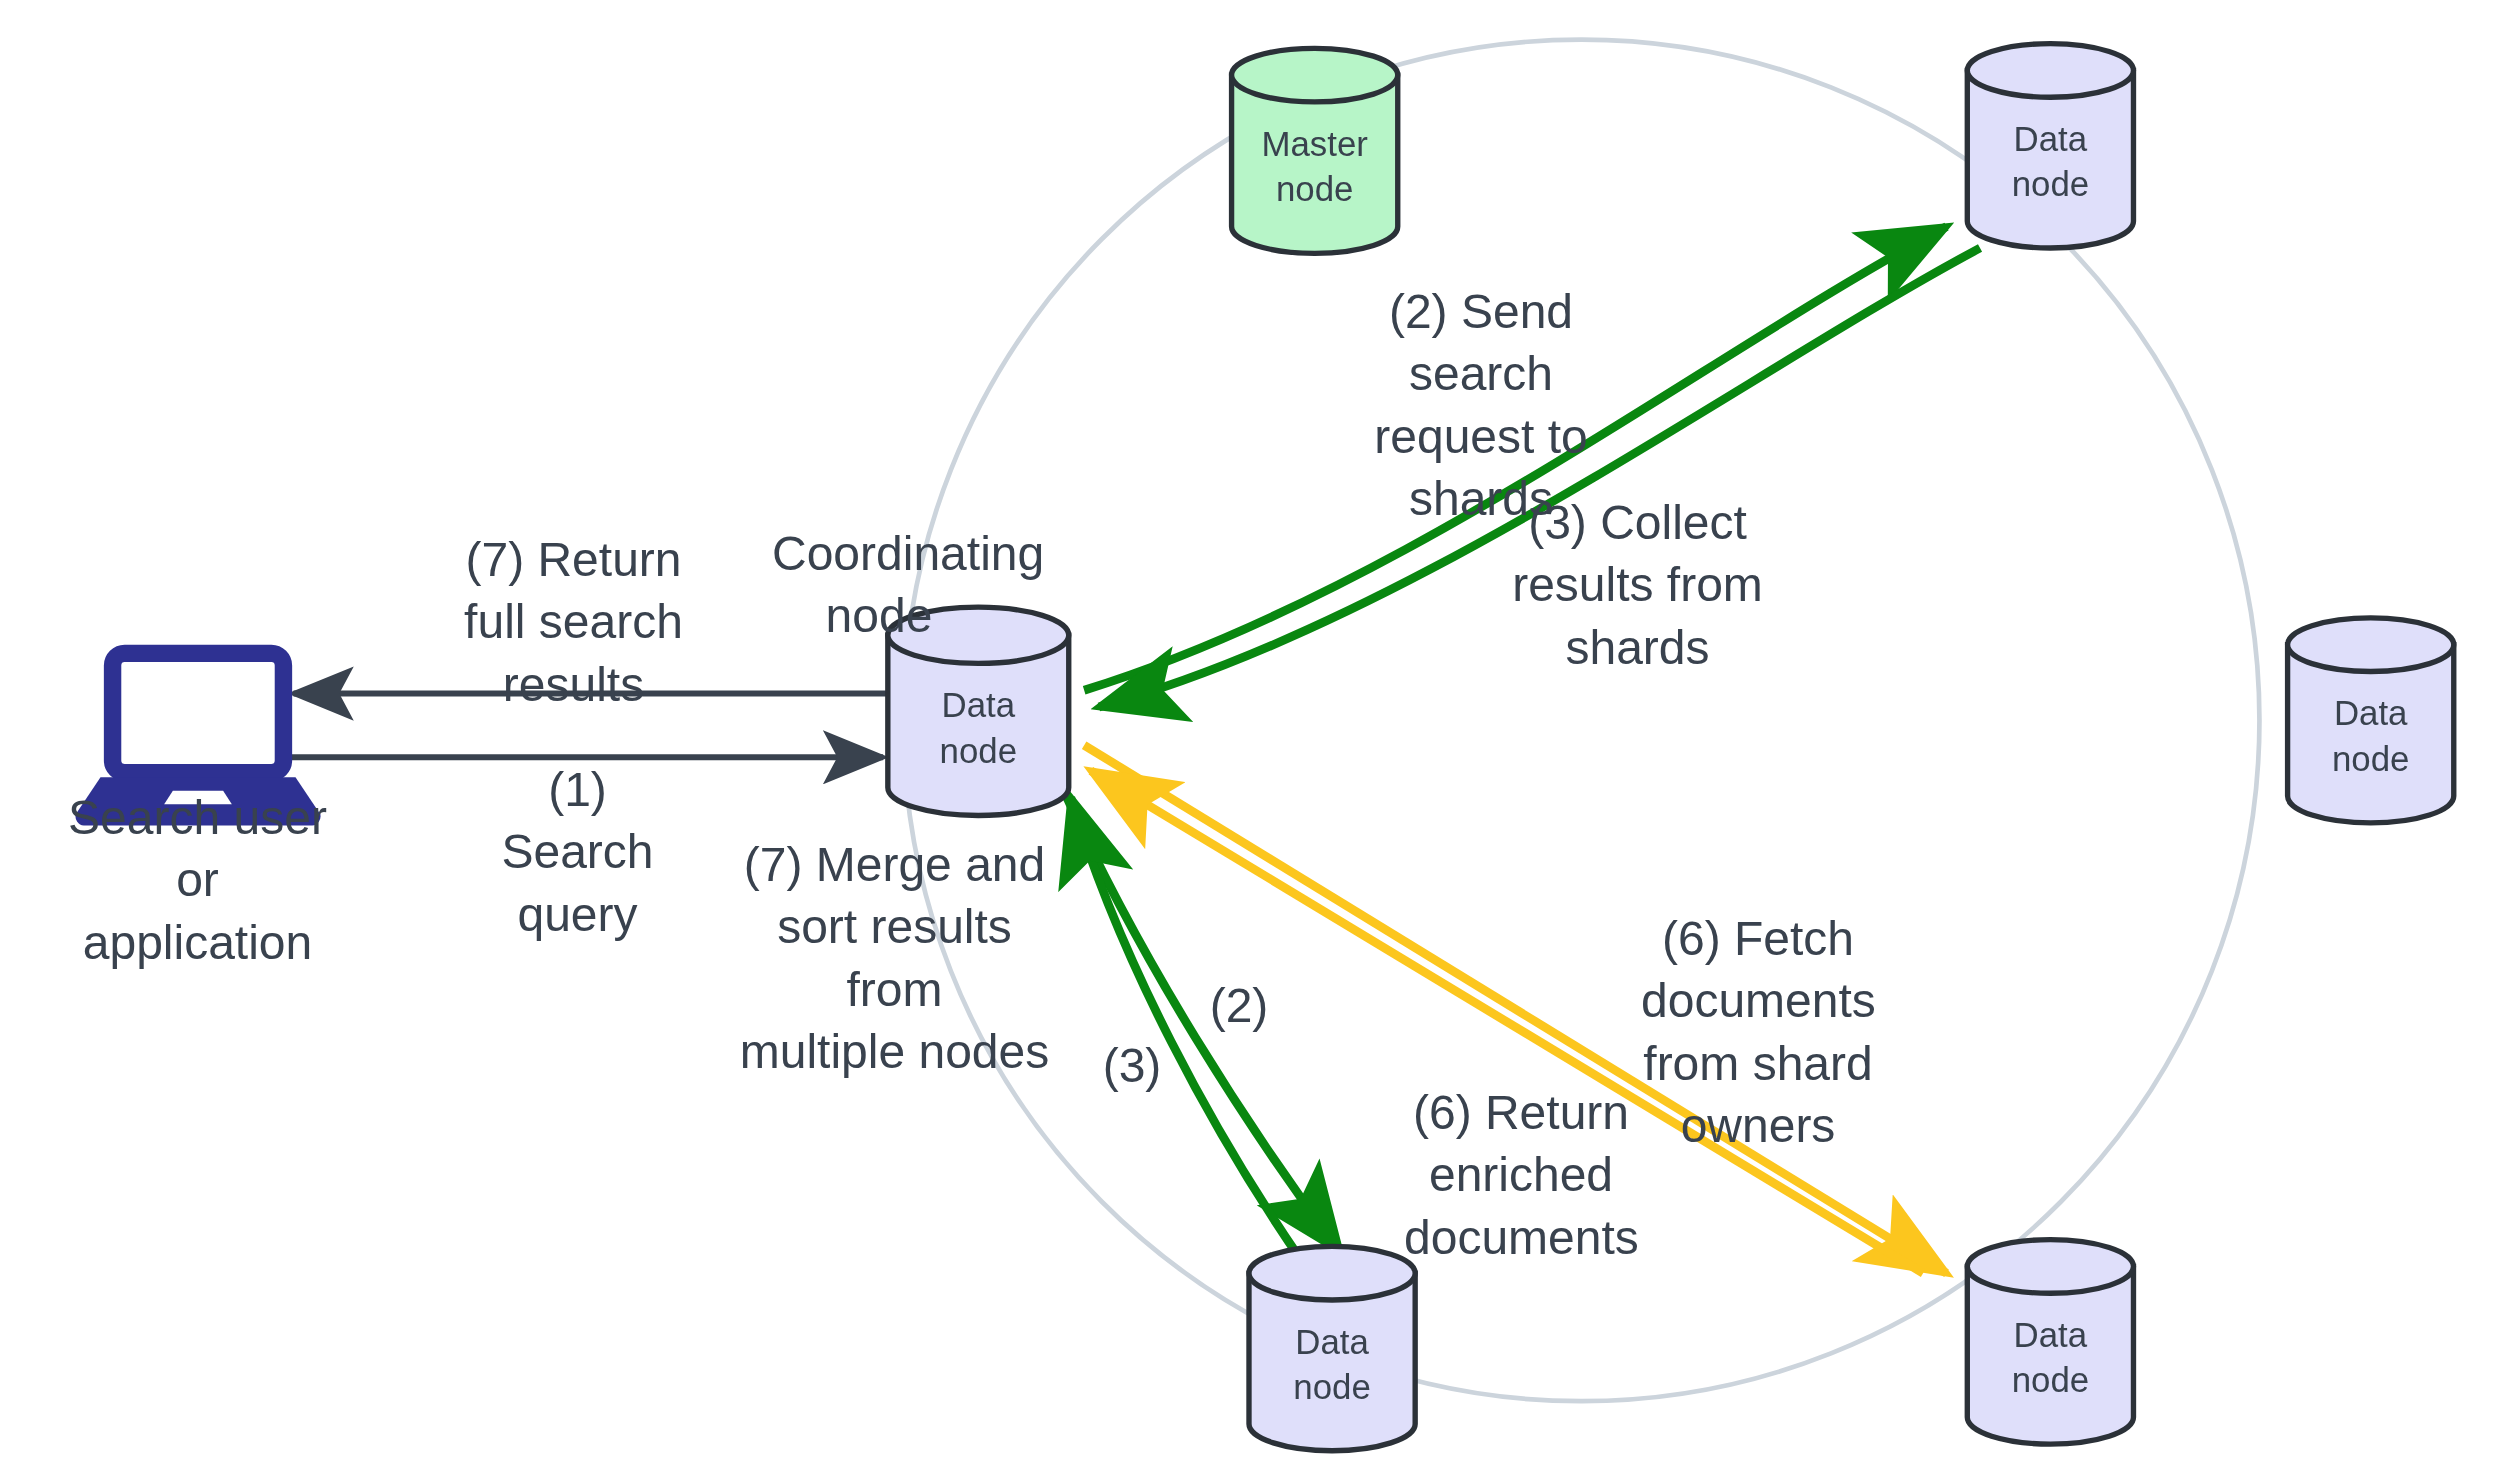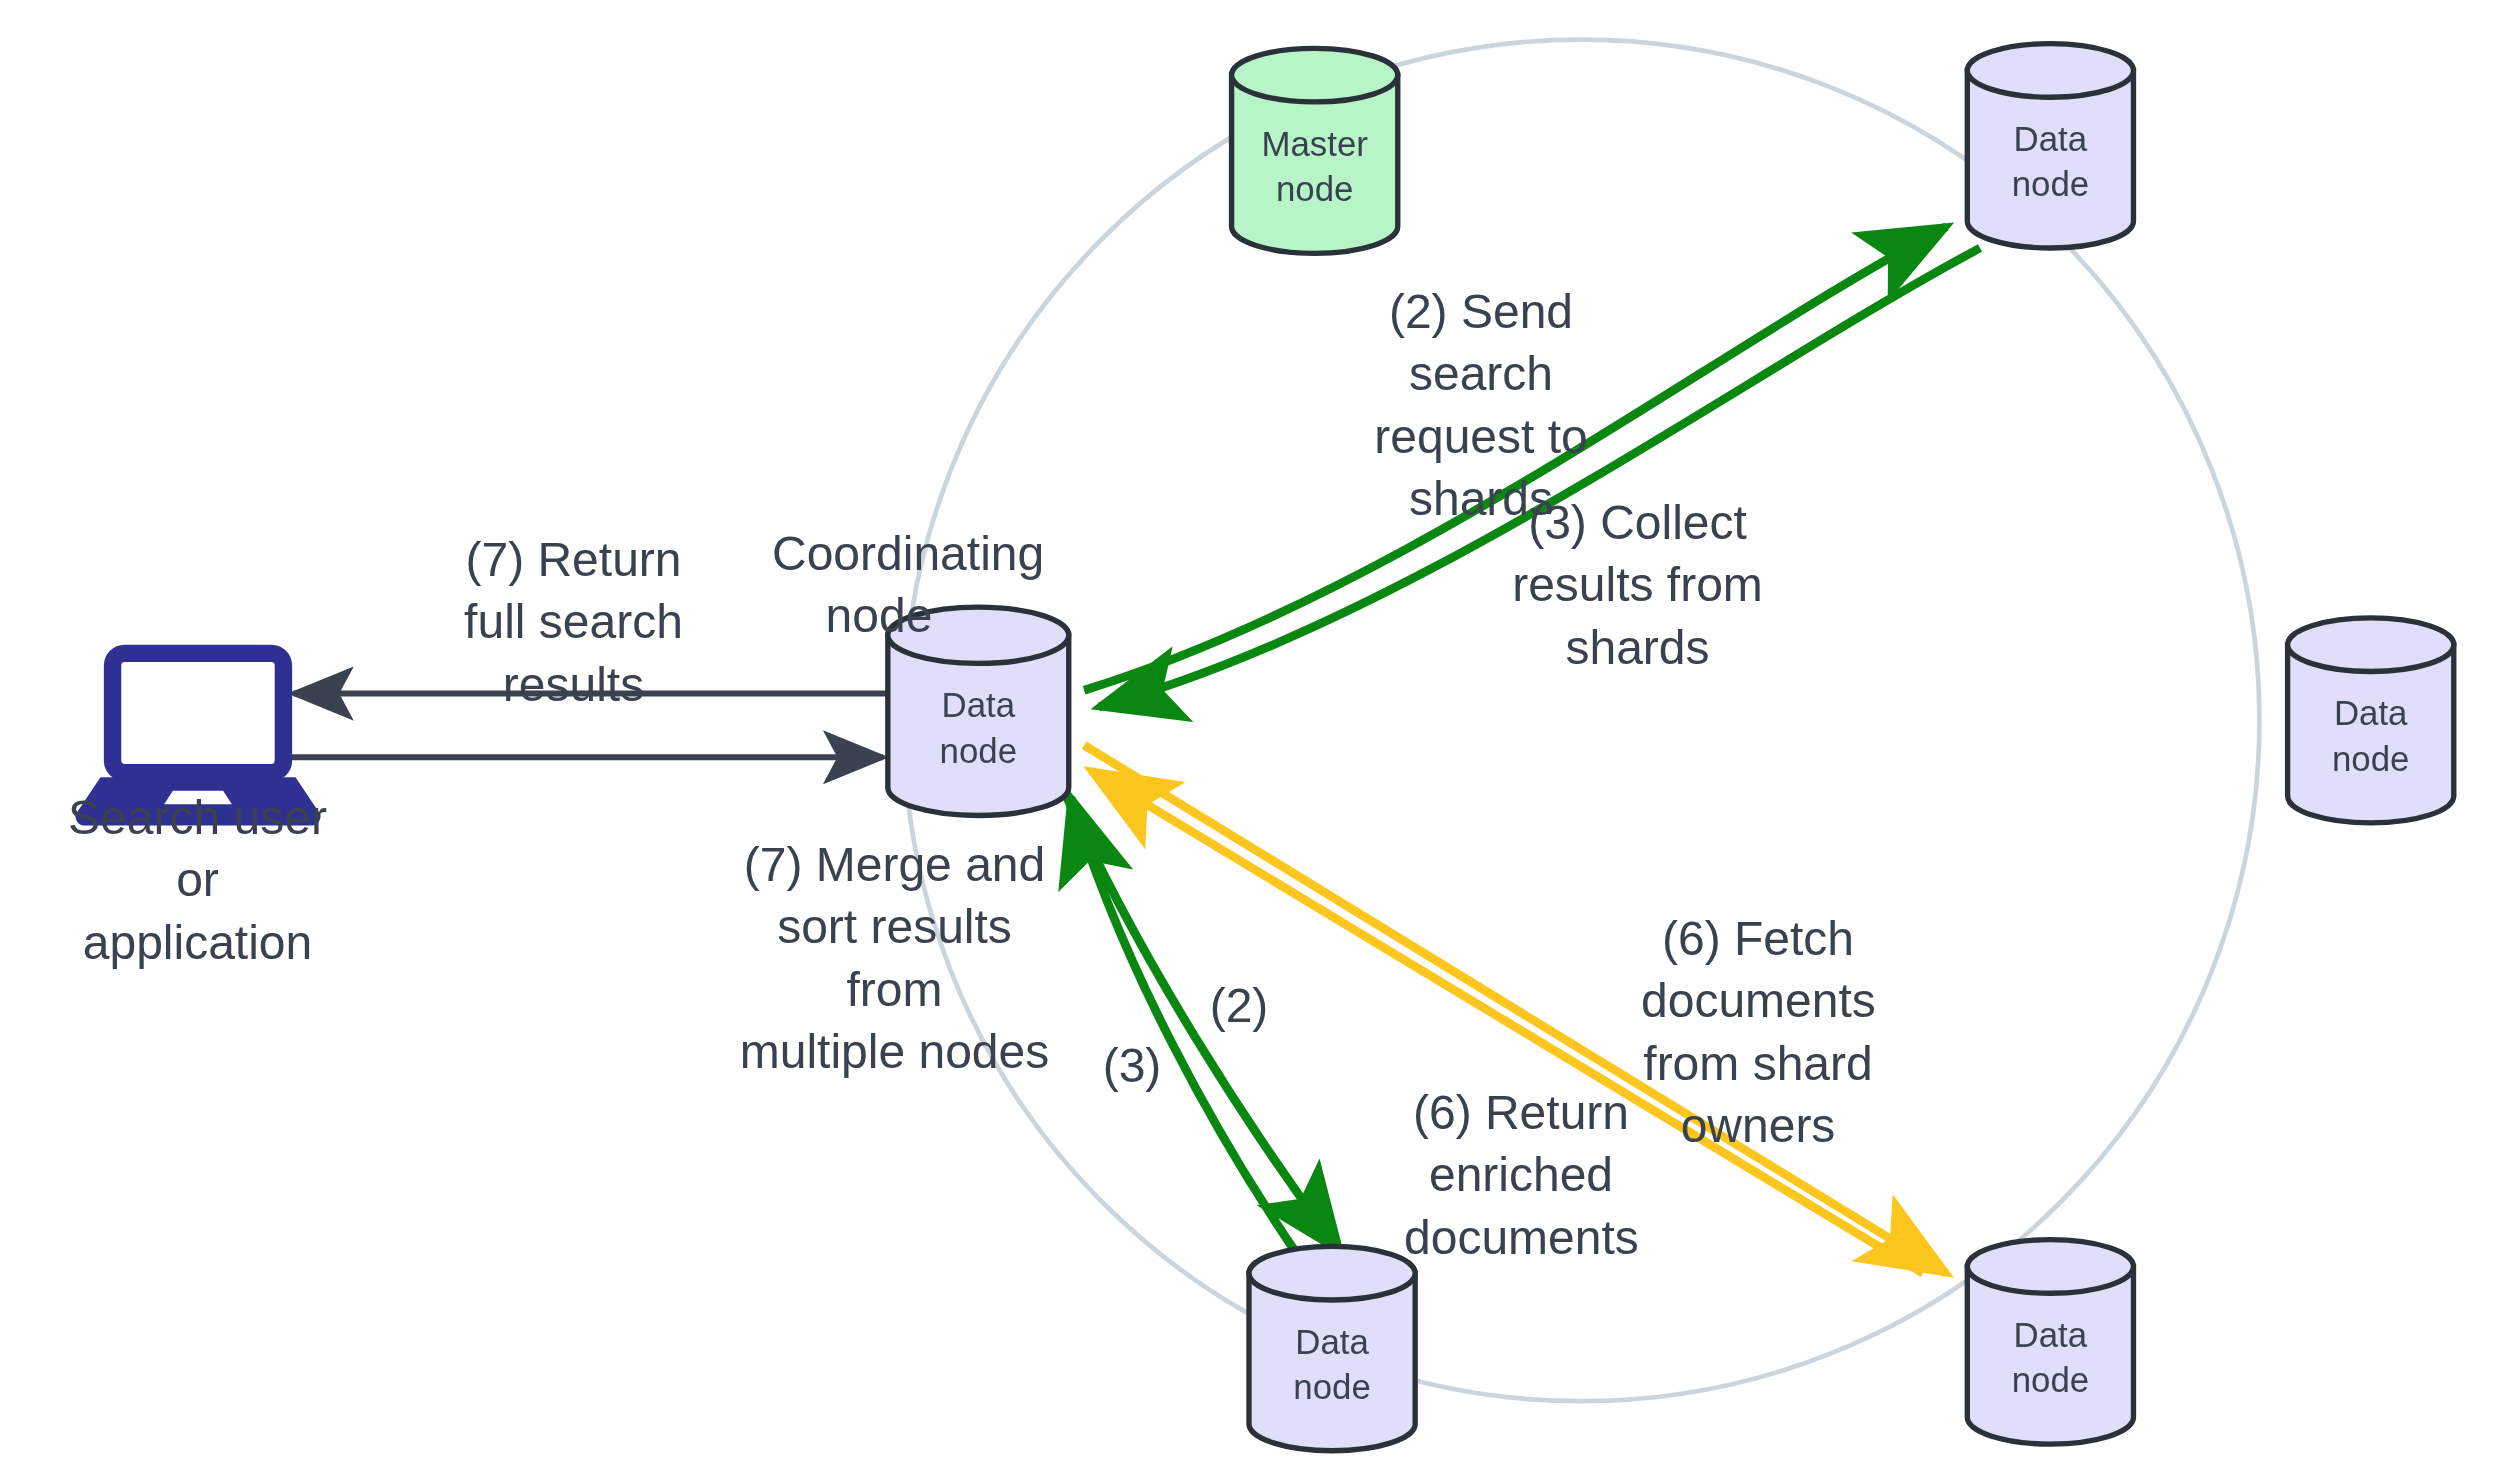--- a/index.html
+++ b/index.html
@@ -113,20 +113,22 @@
   <div class="lbl" style="left:772px;top:523px;width:214px;">Coordinating
 node</div>
 
   <div class="lbl" style="left:60px;top:787px;width:275px;">Search user or
 application</div>
 
   <div class="lbl" style="left:463px;top:529px;width:221px;">(7) Return
 full search
 results</div>
 
+  <div class="lbl" style="left:477px;top:759px;width:201px;">(1) Search
+query</div>
 
   <div class="lbl" style="left:1320px;top:281px;width:322px;">(2) Send search
 request to shards</div>
 
   <div class="lbl" style="left:1510px;top:492px;width:255px;">(3) Collect
 results from
 shards</div>
 
   <div class="lbl" style="left:737px;top:834px;width:315px;">(7) Merge and
 sort results from

